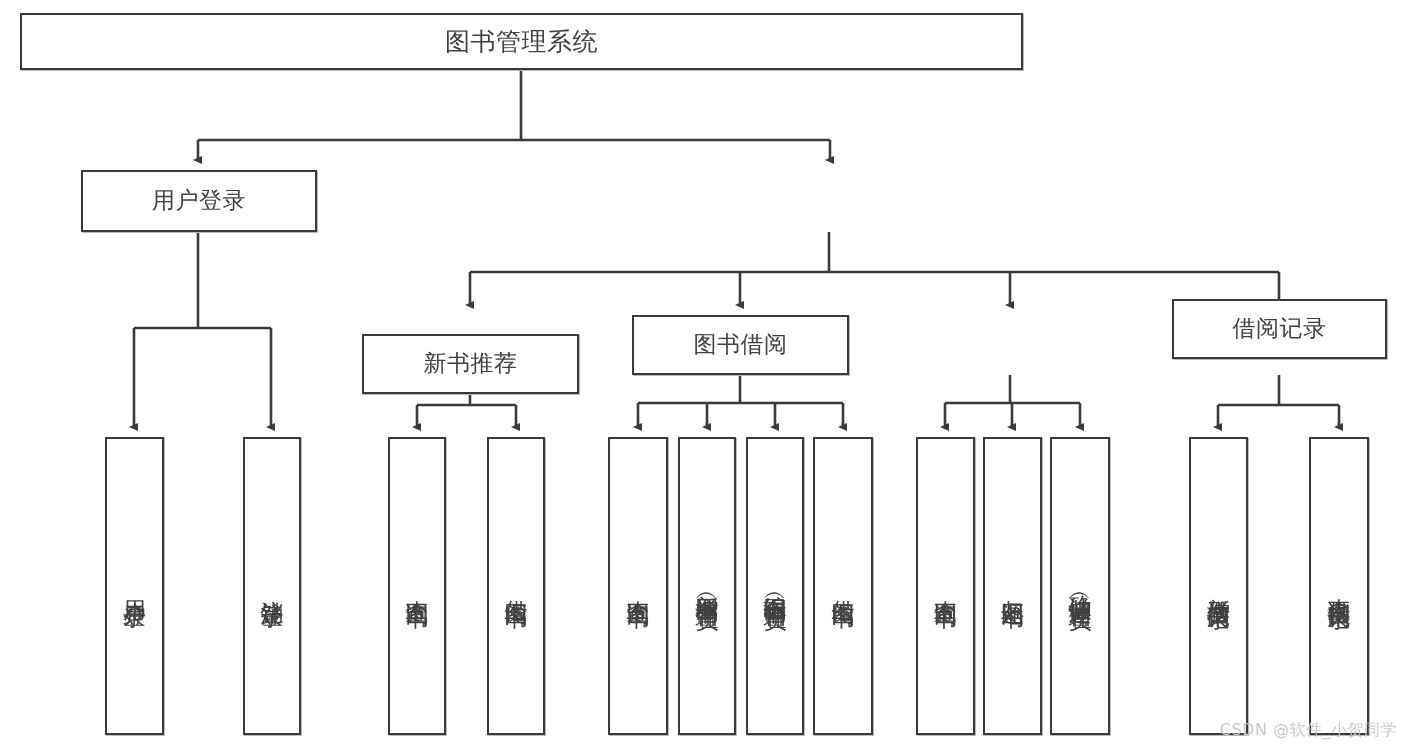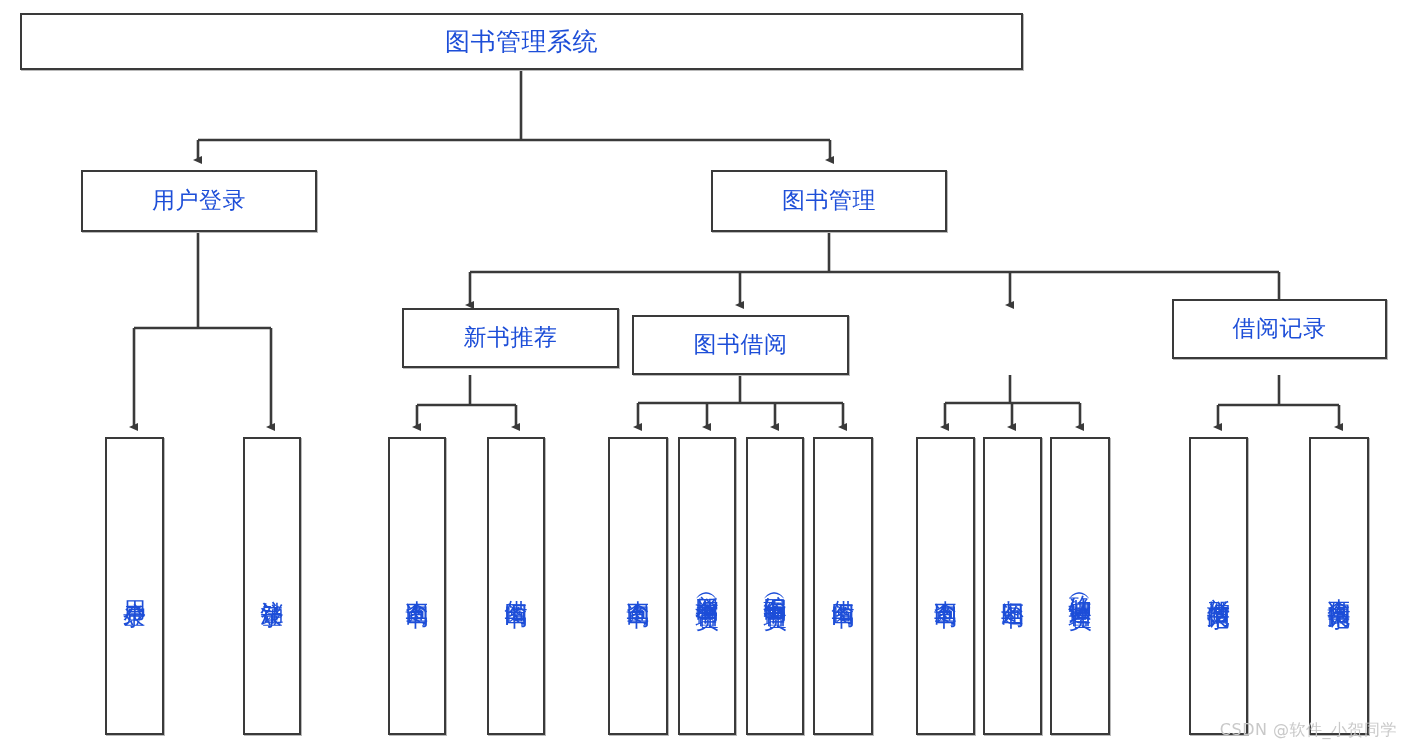--- a/index.html
+++ b/index.html
@@ -27,21 +27,21 @@
   }
   .node {
     position: absolute;
     box-sizing: border-box;
     background: #ffffff;
     border: 2px solid #3a3a3a;
     box-shadow: 1px 1px 0 0 #b9b9b9;
     display: flex;
     align-items: center;
     justify-content: center;
-    color: #1d4ed8;
+    color: #404040;
     z-index: 2;
   }
   .node-h {
     font-size: 23px;
     line-height: 1.1;
     letter-spacing: 0.5px;
     white-space: nowrap;
   }
   .node-v {
     writing-mode: vertical-rl;
@@ -131,25 +131,22 @@
   </svg>
 
   <div class="node node-h" id="title-node" style="left:20px; top:13px; width:1003px; height:57px;">
     <span>图书管理系统</span>
   </div>
 
   <div class="node node-h" style="left:81px; top:170px; width:236px; height:62px;">
     <span>用户登录</span>
   </div>
 
-  <div class="node node-h" style="left:711px; top:170px; width:236px; height:62px;">
-    <span>图书管理</span>
-  </div>
-
-  <div class="node node-h" style="left:362px; top:308px; width:217px; height:60px;margin-left:40px;">
+
+  <div class="node node-h" style="left:362px; top:334px; width:217px; height:60px;">
     <span>新书推荐</span>
   </div>
 
   <div class="node node-h" style="left:632px; top:315px; width:217px; height:60px;">
     <span>图书借阅</span>
   </div>
 
 
   <div class="node node-h" style="left:1172px; top:299px; width:215px; height:60px;">
     <span>借阅记录</span>

